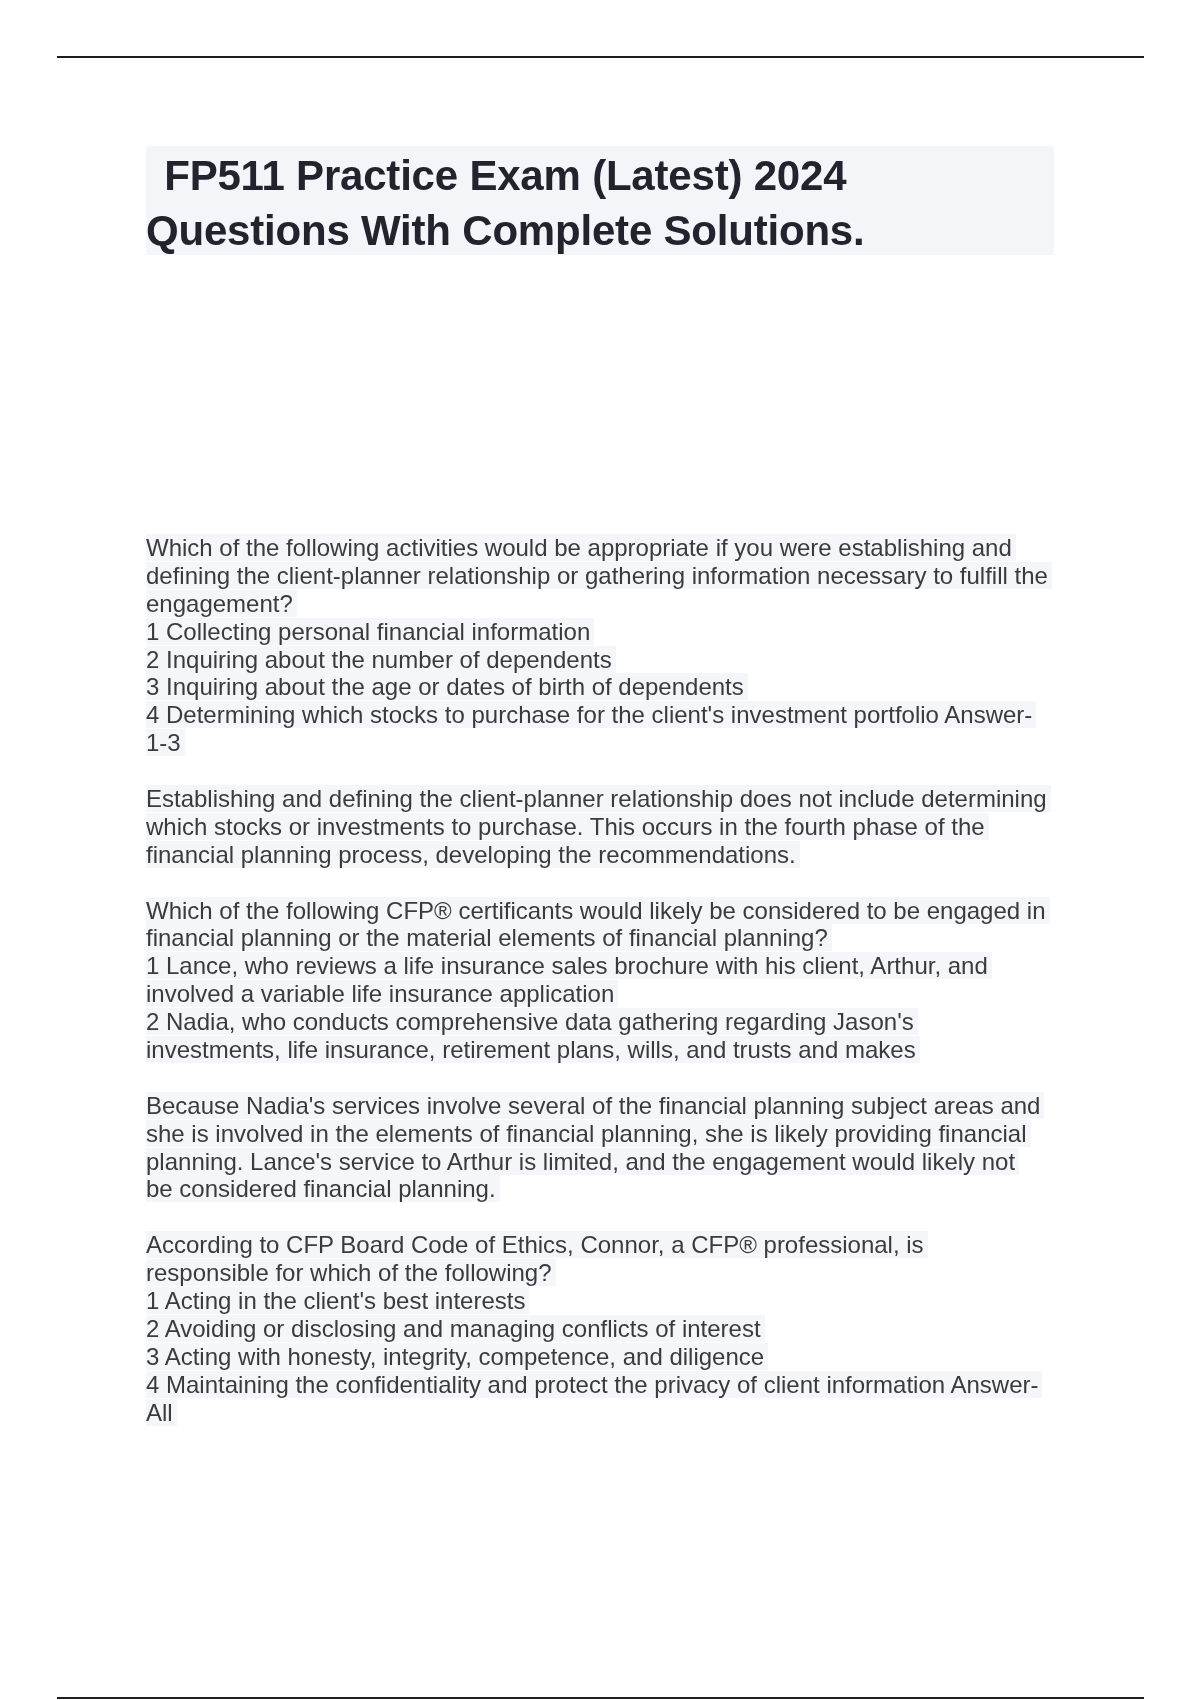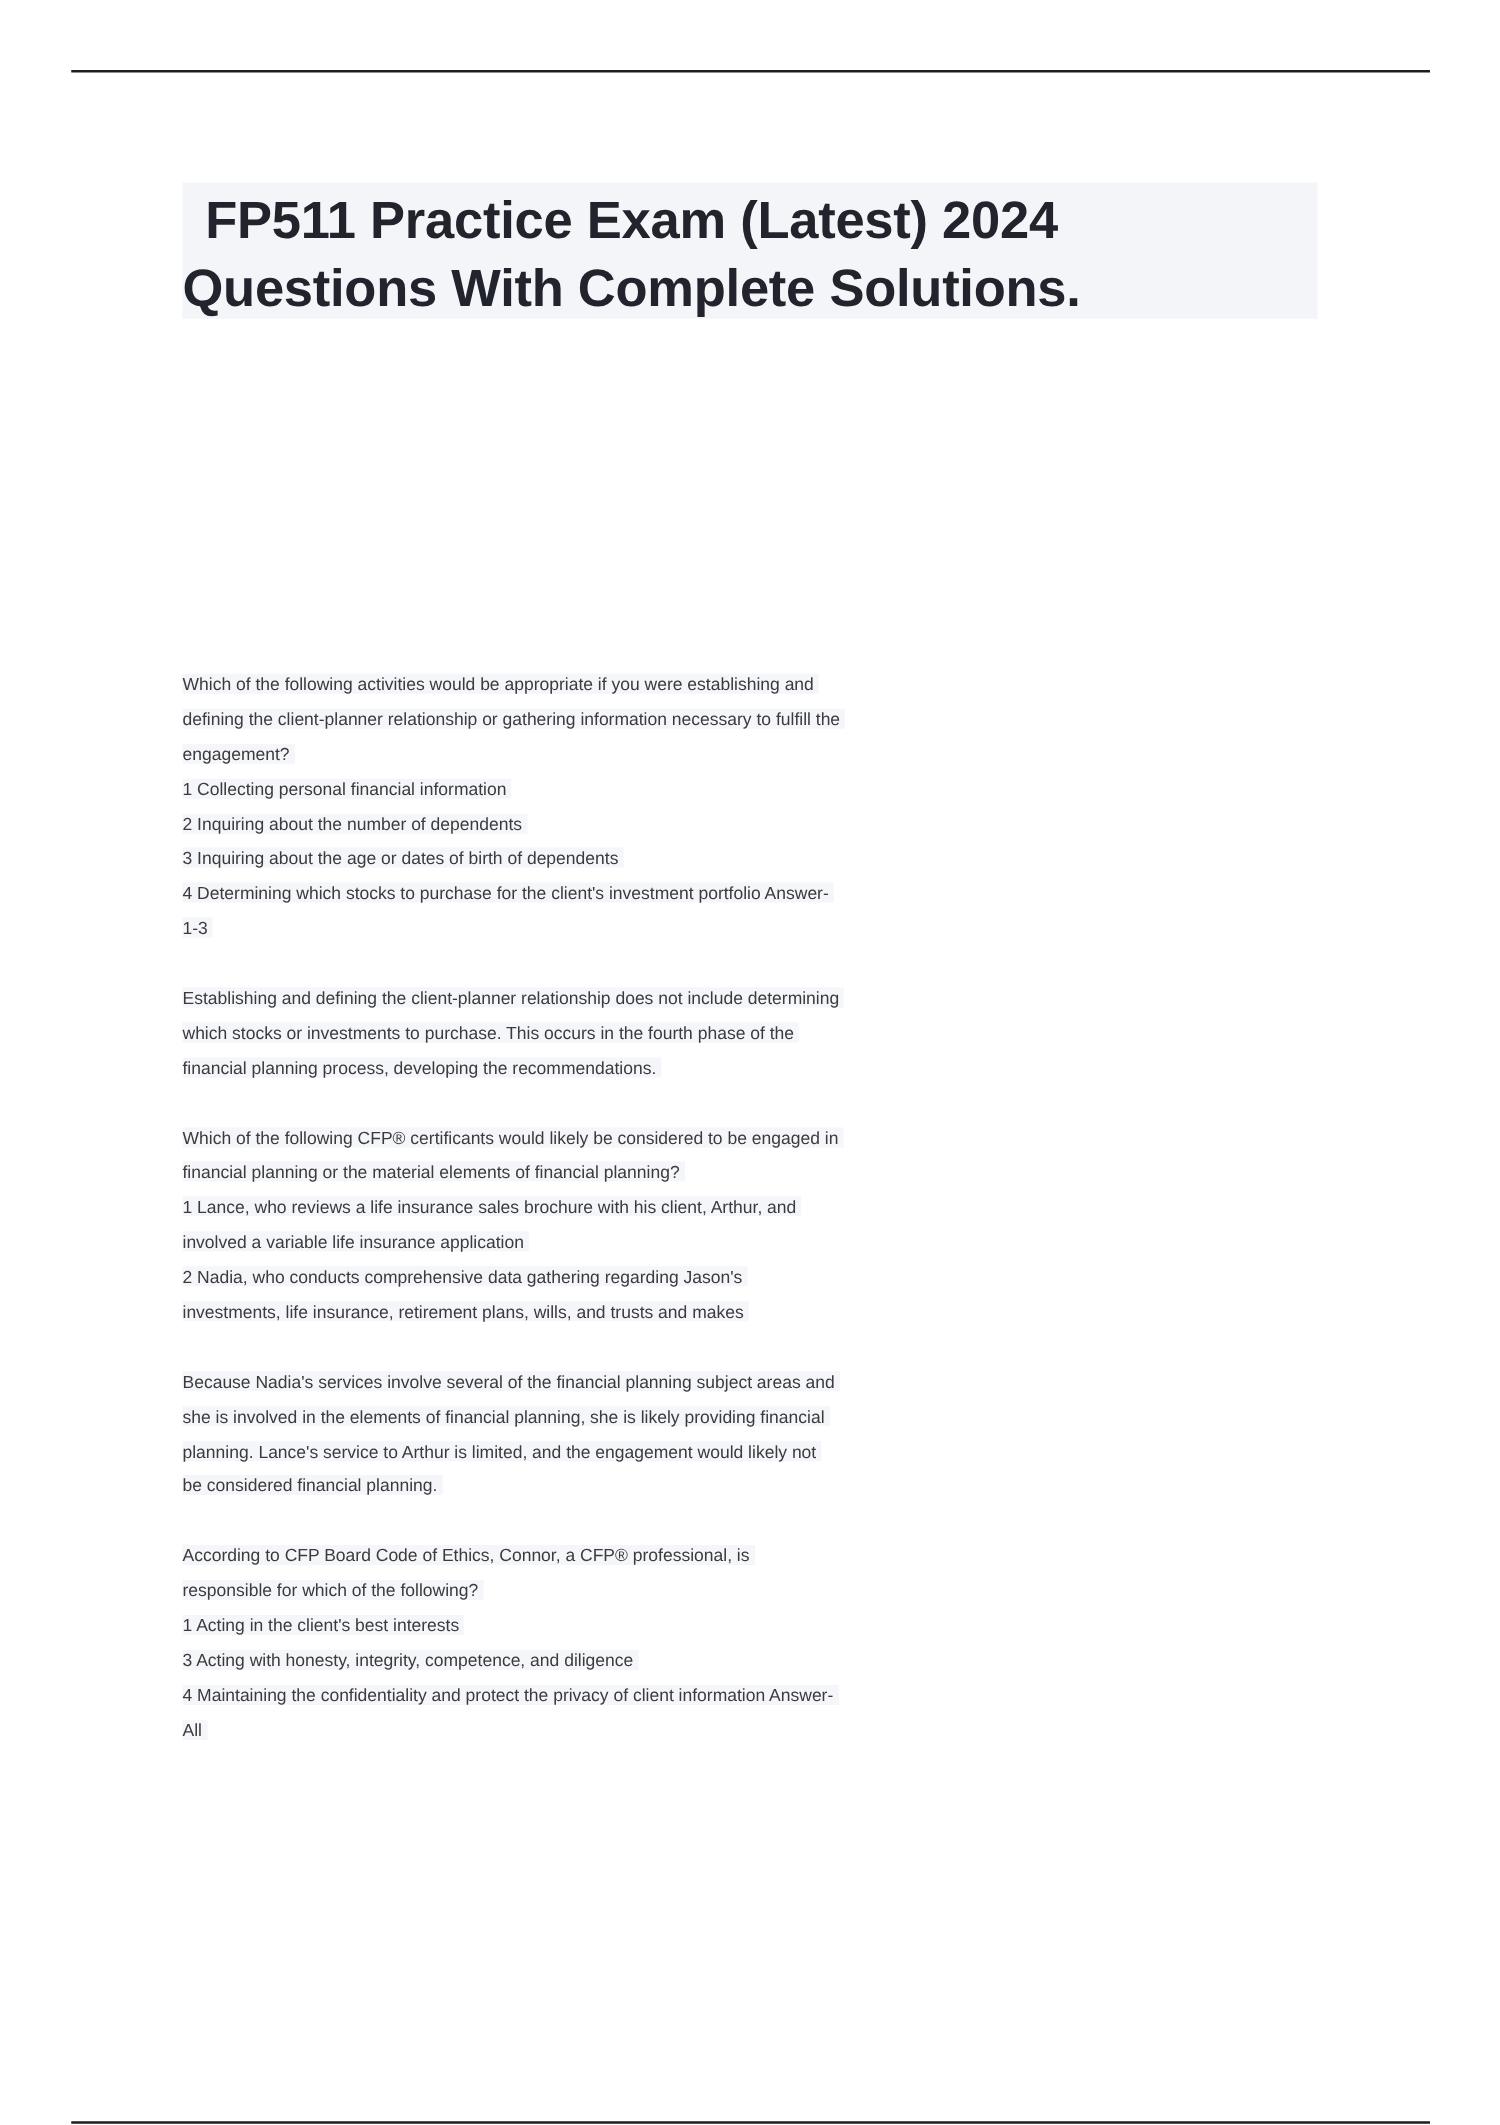--- a/index.html
+++ b/index.html
@@ -45,21 +45,21 @@
     letter-spacing: -0.2px;
     text-align: center;
   }
   .title span { display: block; white-space: nowrap; }
 
   .content {
     position: absolute;
     left: 146px;
     top: 534px;
     width: 920px;
-    font-size: 14px;
+    font-size: 24px;
     line-height: 27.9px;
     color: #3b3b3d;
   }
   .line {
     display: block;
     height: 27.9px;
     white-space: nowrap;
   }
   .line .hl {
     background: #f5f6fa;
@@ -114,20 +114,21 @@
     <span class="line"><span class="hl">she is involved in the elements of financial planning, she is likely providing financial</span></span>
     <span class="line"><span class="hl">planning. Lance's service to Arthur is limited, and the engagement would likely not</span></span>
     <span class="line"><span class="hl">be considered financial planning.</span></span>
   </div>
   <span class="blank"></span>
 
   <div>
     <span class="line"><span class="hl">According to CFP Board Code of Ethics, Connor, a CFP® professional, is</span></span>
     <span class="line"><span class="hl">responsible for which of the following?</span></span>
     <span class="line"><span class="hl">1 Acting in the client's best interests</span></span>
+    <span class="line"><span class="hl">2 Avoiding or disclosing and managing conflicts of interest</span></span>
     <span class="line"><span class="hl">3 Acting with honesty, integrity, competence, and diligence</span></span>
     <span class="line"><span class="hl">4 Maintaining the confidentiality and protect the privacy of client information  Answer-</span></span>
     <span class="line"><span class="hl">All</span></span>
   </div>
   <span class="blank"></span>
   <span class="blank"></span>
 
 </div>
 
 <div class="rule bottom"></div>

